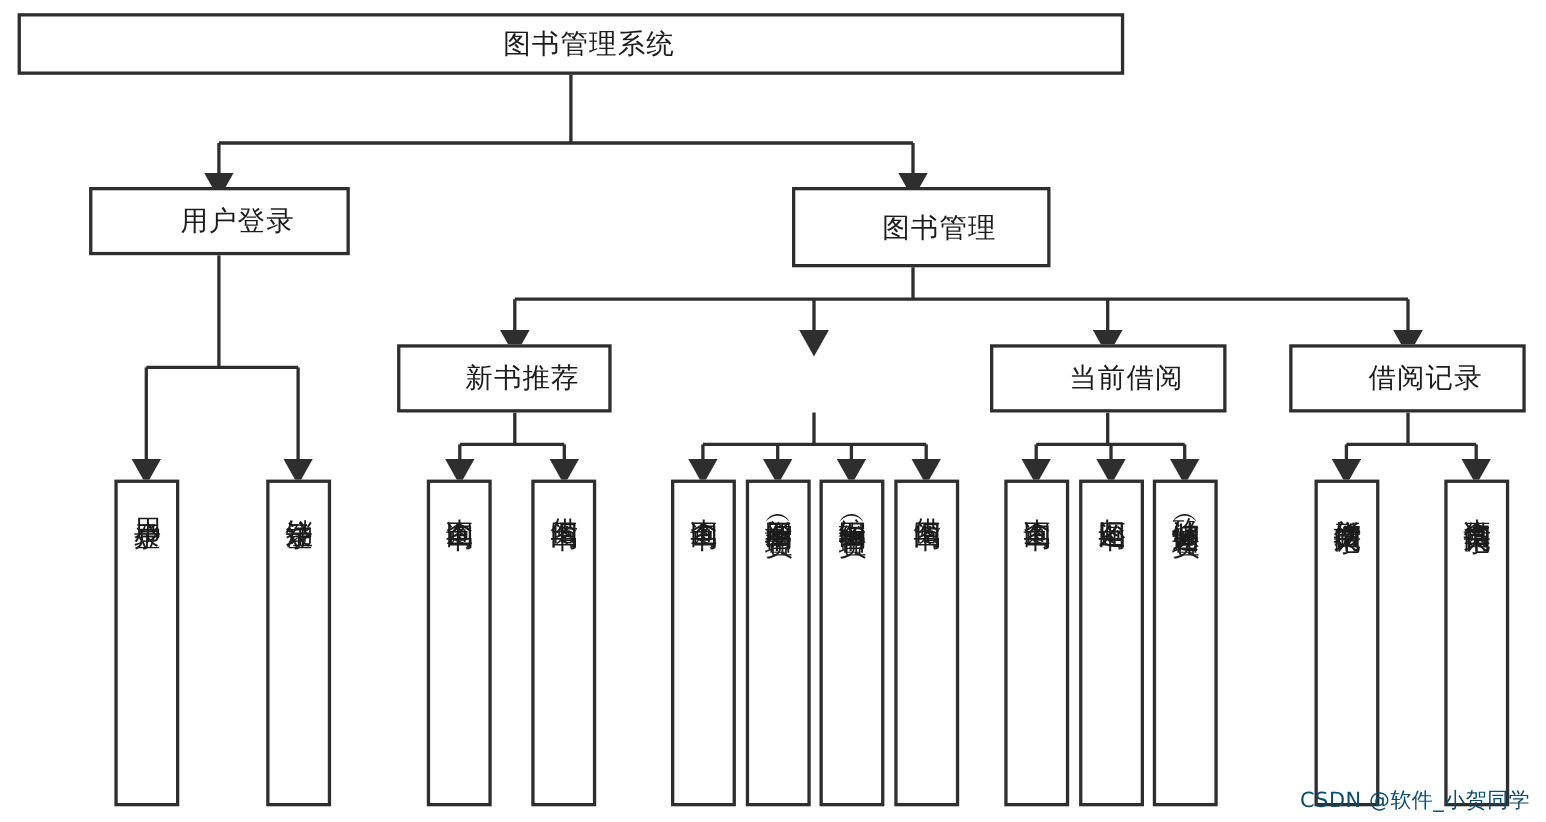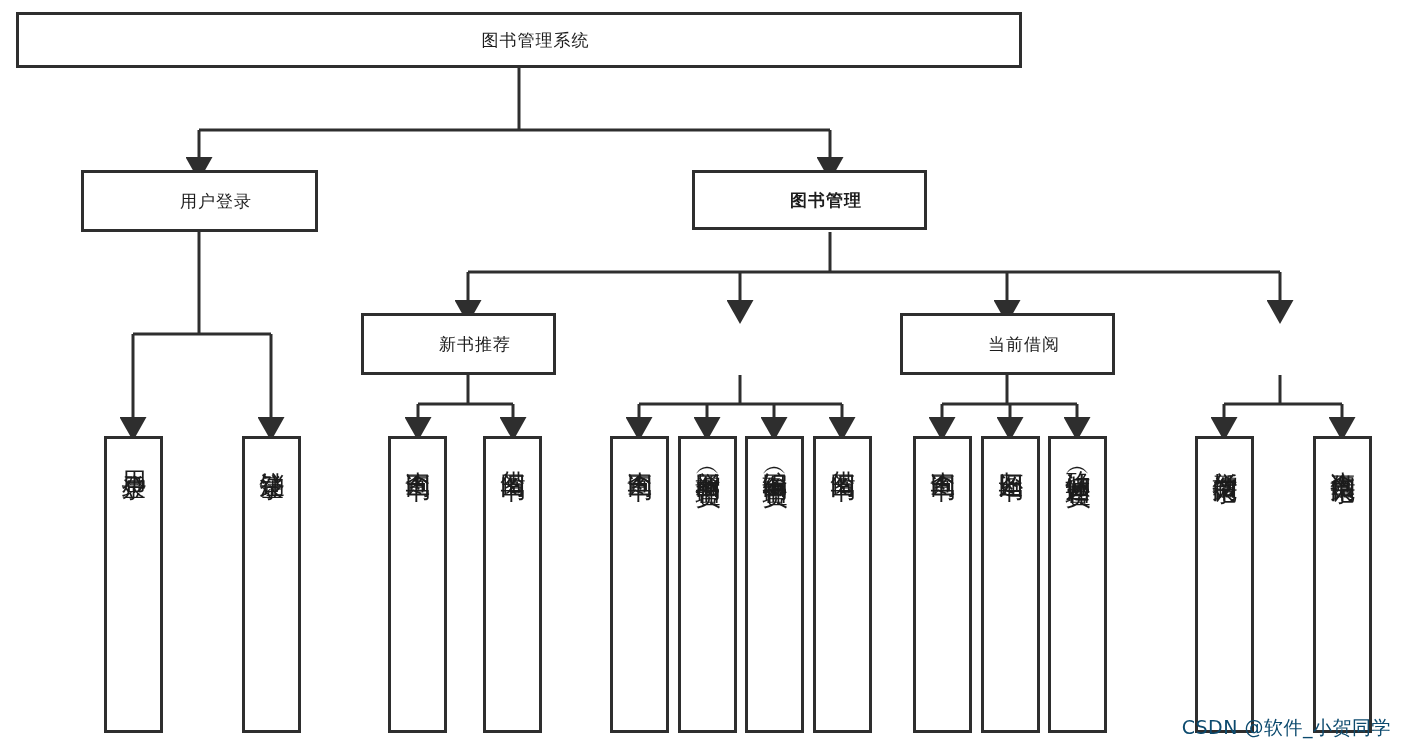--- a/index.html
+++ b/index.html
@@ -31,21 +31,21 @@
     box-sizing: border-box;
     border: 3px solid #2e2e2e;
     background: #ffffff;
     display: flex;
     align-items: center;
     justify-content: center;
     color: #1c1c1c;
     z-index: 2;
   }
   .node-h {
-    font-size: 17px;
+    font-size: 25px;
     line-height: 1.1;
     letter-spacing: 1px;
     white-space: nowrap;
     padding-left: 33px;
   }
   .node-v {
     align-items: flex-start;
     justify-content: center;
     padding-top: 12px;
   }
@@ -125,33 +125,36 @@
   </svg>
 
   <div class="node node-h" style="left:16px; top:12px; width:1006px; height:56px;">
     <span>图书管理系统</span>
   </div>
 
   <div class="node node-h" style="left:81px; top:170px; width:237px; height:62px;">
     <span>用户登录</span>
   </div>
 
-  <div class="node node-h" style="left:692px; top:170px; width:235px; height:60px;font-weight:bold;">
+  <div class="node node-h" style="left:720px; top:170px; width:235px; height:73px;">
     <span>图书管理</span>
   </div>
 
   <div class="node node-h" style="left:361px; top:313px; width:195px; height:62px;">
     <span>新书推荐</span>
   </div>
 
 
   <div class="node node-h" style="left:900px; top:313px; width:215px; height:62px;">
     <span>当前借阅</span>
   </div>
 
+  <div class="node node-h" style="left:1172px; top:313px; width:215px; height:62px;">
+    <span>借阅记录</span>
+  </div>
 
   <div class="node node-v" style="left:104px; top:436px; width:59px; height:297px;">
     <span class="vtext">用户登录</span>
   </div>
 
   <div class="node node-v" style="left:242px; top:436px; width:59px; height:297px;">
     <span class="vtext">注销登录</span>
   </div>
 
   <div class="node node-v" style="left:388px; top:436px; width:59px; height:297px;">

